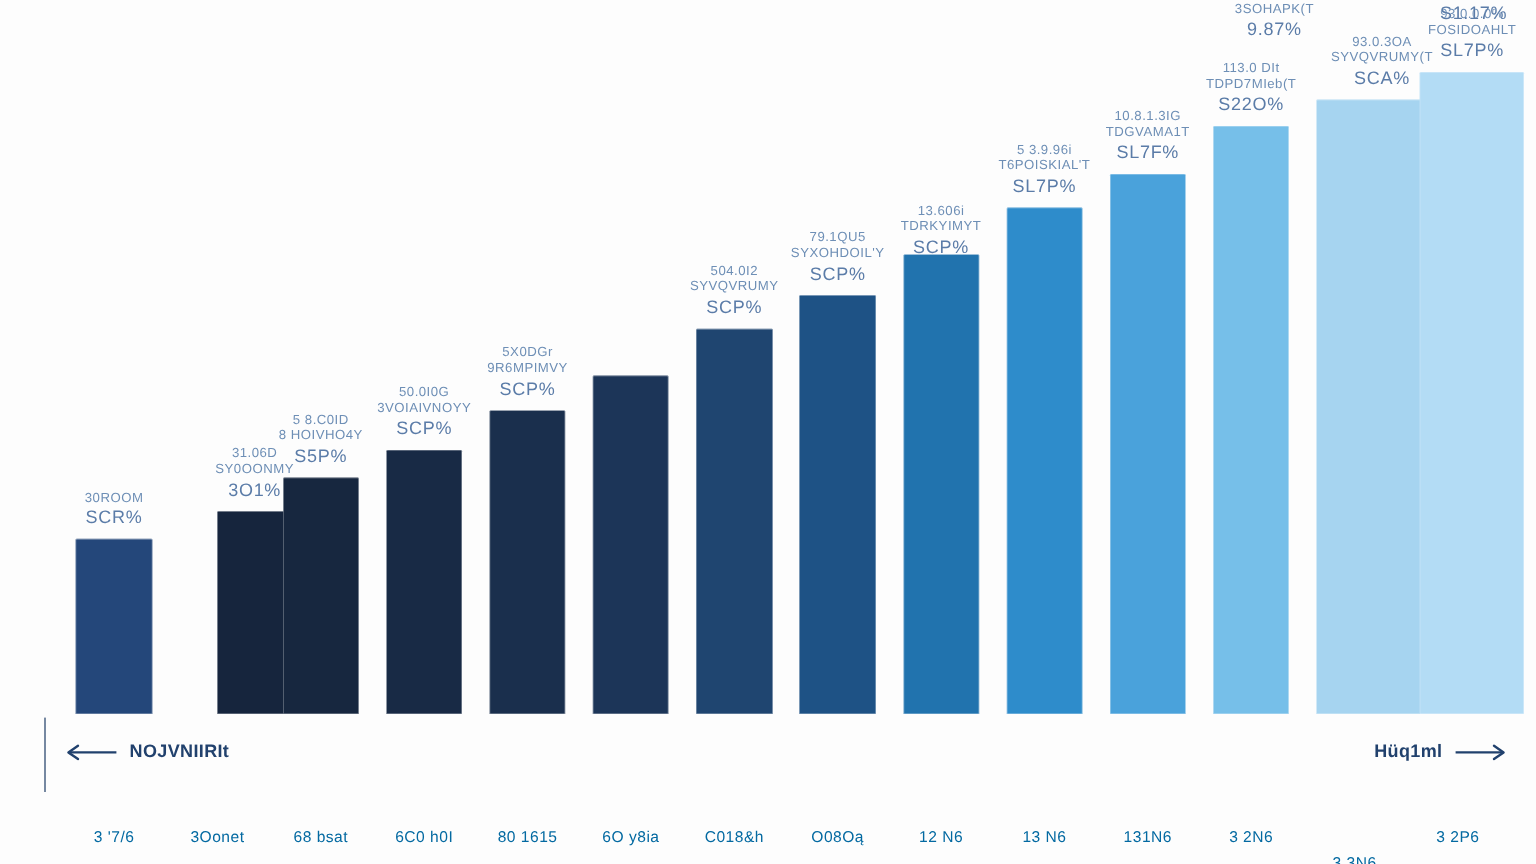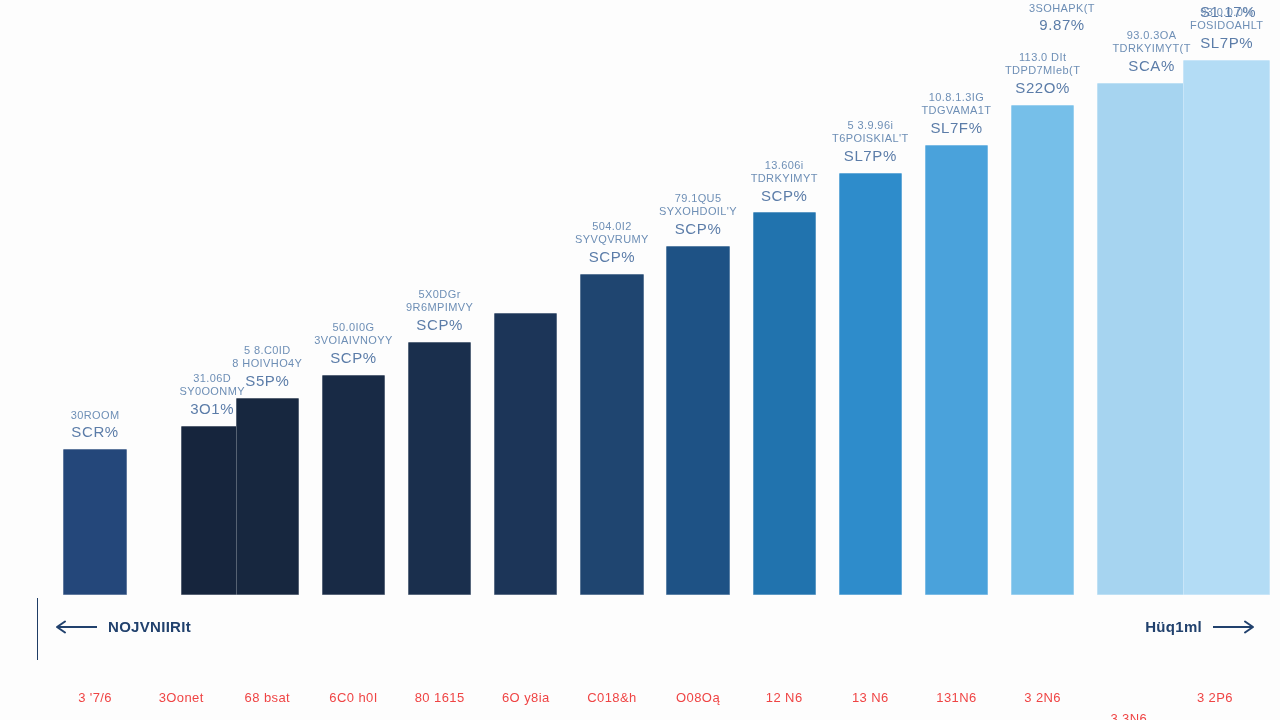--- a/index.html
+++ b/index.html
@@ -118,21 +118,21 @@
     top: 690px;
     width: 1280px;
     height: 30px;
   }
   .tick {
     position: absolute;
     top: 0;
     text-align: center;
     transform: translateX(-50%);
     font-size: 13px;
-    color: #ef4444;
+    color: #0369a1;
     letter-spacing: 0.4px;
     white-space: nowrap;
     text-shadow: 0 0 1px rgba(255,255,255,0.8);
   }
 </style>
 </head>
 <body>
 
 <div id="chart-root">
 
@@ -190,21 +190,21 @@
       <div class="bar-slot" style="left: 666.414px; width: 63.315px;">
         <div class="bar" title="O08Oą" style="height: 349px; bottom: 5px; background: rgb(30, 82, 133);"></div>
         <div class="bar-label" style="bottom: 358px; height: 50px;">
           <span class="l-num">79.1QU5</span>
           <span class="l-word">SYXOHDOIL'Y</span>
           <span class="l-pct">SCP%</span>
         </div>
       </div>
       <div class="bar-slot" style="left: 752.557px; width: 63.315px;">
         <div class="bar" title="12 N6" style="height: 383px; bottom: 5px; background: rgb(33, 115, 174);"></div>
-        <div class="bar-label" style="bottom: 391px; height: 50px;">
+        <div class="bar-label" style="bottom: 380px; height: 50px;">
           <span class="l-num">13.606i</span>
           <span class="l-word">TDRKYIMYT</span>
           <span class="l-pct">SCP%</span>
         </div>
       </div>
       <div class="bar-slot" style="left: 838.7px; width: 63.315px;">
         <div class="bar" title="13 N6" style="height: 422px; bottom: 5px; background: rgb(46, 140, 203);"></div>
         <div class="bar-label" style="bottom: 431px; height: 50px;">
           <span class="l-num">5 3.9.96i</span>
           <span class="l-word">T6POISKIAL'T</span>
@@ -224,21 +224,21 @@
         <div class="bar-label" style="bottom: 499px; height: 50px;">
           <span class="l-num">113.0 DIt</span>
           <span class="l-word">TDPD7MIeb(T</span>
           <span class="l-pct">S22O%</span>
         </div>
       </div>
       <div class="bar-slot" style="left: 1097.13px; width: 62px; padding-left: 47px;">
         <div class="bar" title="3 3N6" style="height: 512px; bottom: 5px; background: rgb(166, 212, 240);"></div>
         <div class="bar-label" style="bottom: 521px; height: 50px;">
           <span class="l-num">93.0.3OA</span>
-          <span class="l-word">TDRKYIMYT(T</span>
+          <span class="l-word">SYVQVRUMY(T</span>
           <span class="l-pct">SCA%</span>
         </div>
       </div>
       <div class="bar-slot" style="left: 1183.27px; width: 87px;">
         <div class="bar" title="3 2P6" style="height: 535px; bottom: 5px; background: rgb(179, 220, 245);"></div>
         <div class="bar-label" style="bottom: 544px; height: 50px;">
           <span class="l-num">93.0.0.0%</span>
           <span class="l-word">FOSIDOAHLT</span>
           <span class="l-pct">SL7P%</span>
         </div>

